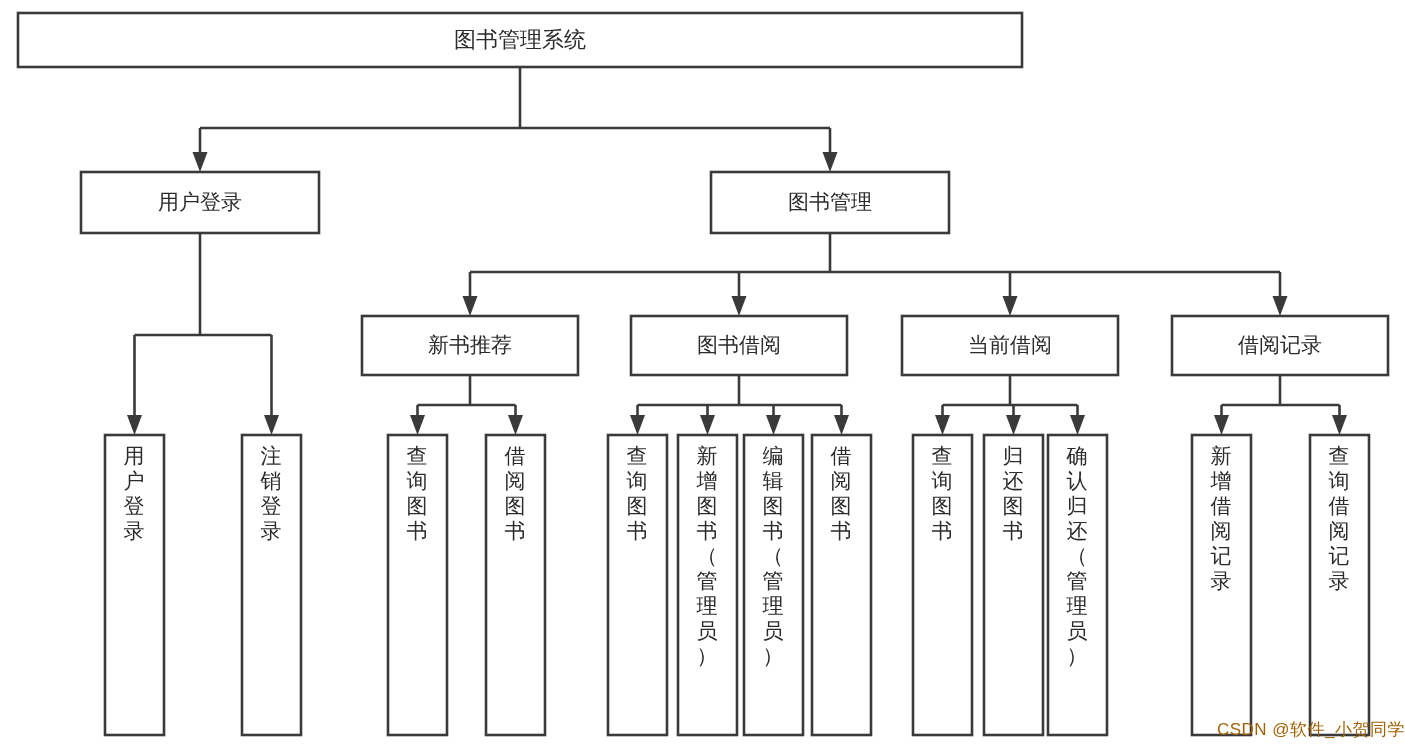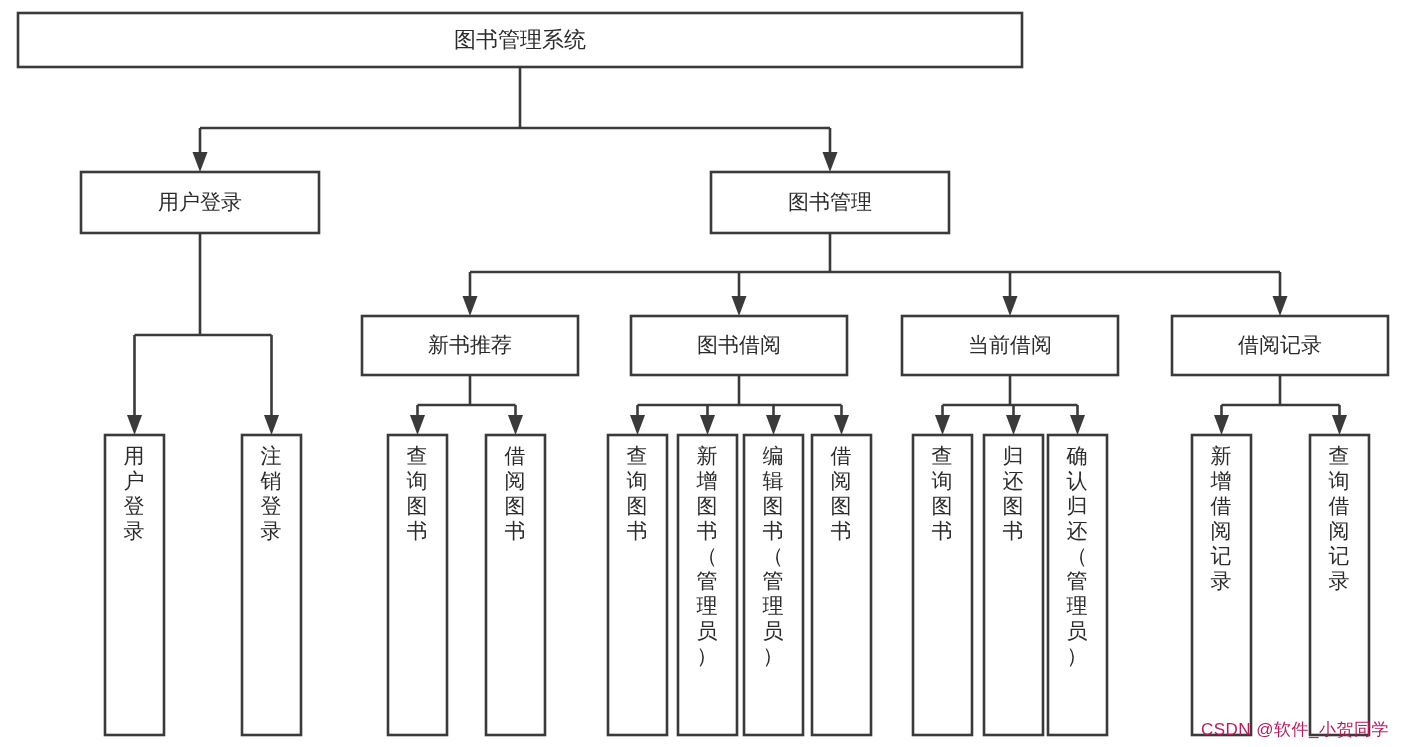--- a/index.html
+++ b/index.html
@@ -53,25 +53,25 @@
   }
   .node-label-root {
     font-size: 22px;
   }
   .node-label-vertical {
     font-size: 21px;
     letter-spacing: 1px;
   }
   .watermark {
     position: absolute;
-    right: 16px;
+    right: 0;
     bottom: 6px;
     font-family: "Liberation Sans", "DejaVu Sans", sans-serif;
     font-size: 17px;
-    color: #be185d;
+    color: #a16207;
     letter-spacing: 0.5px;
     pointer-events: none;
     user-select: none;
   }
 </style>
 </head>
 <body>
 
 <div id="diagram-root">
   <svg id="tree-svg" viewBox="0 0 1405 747">

